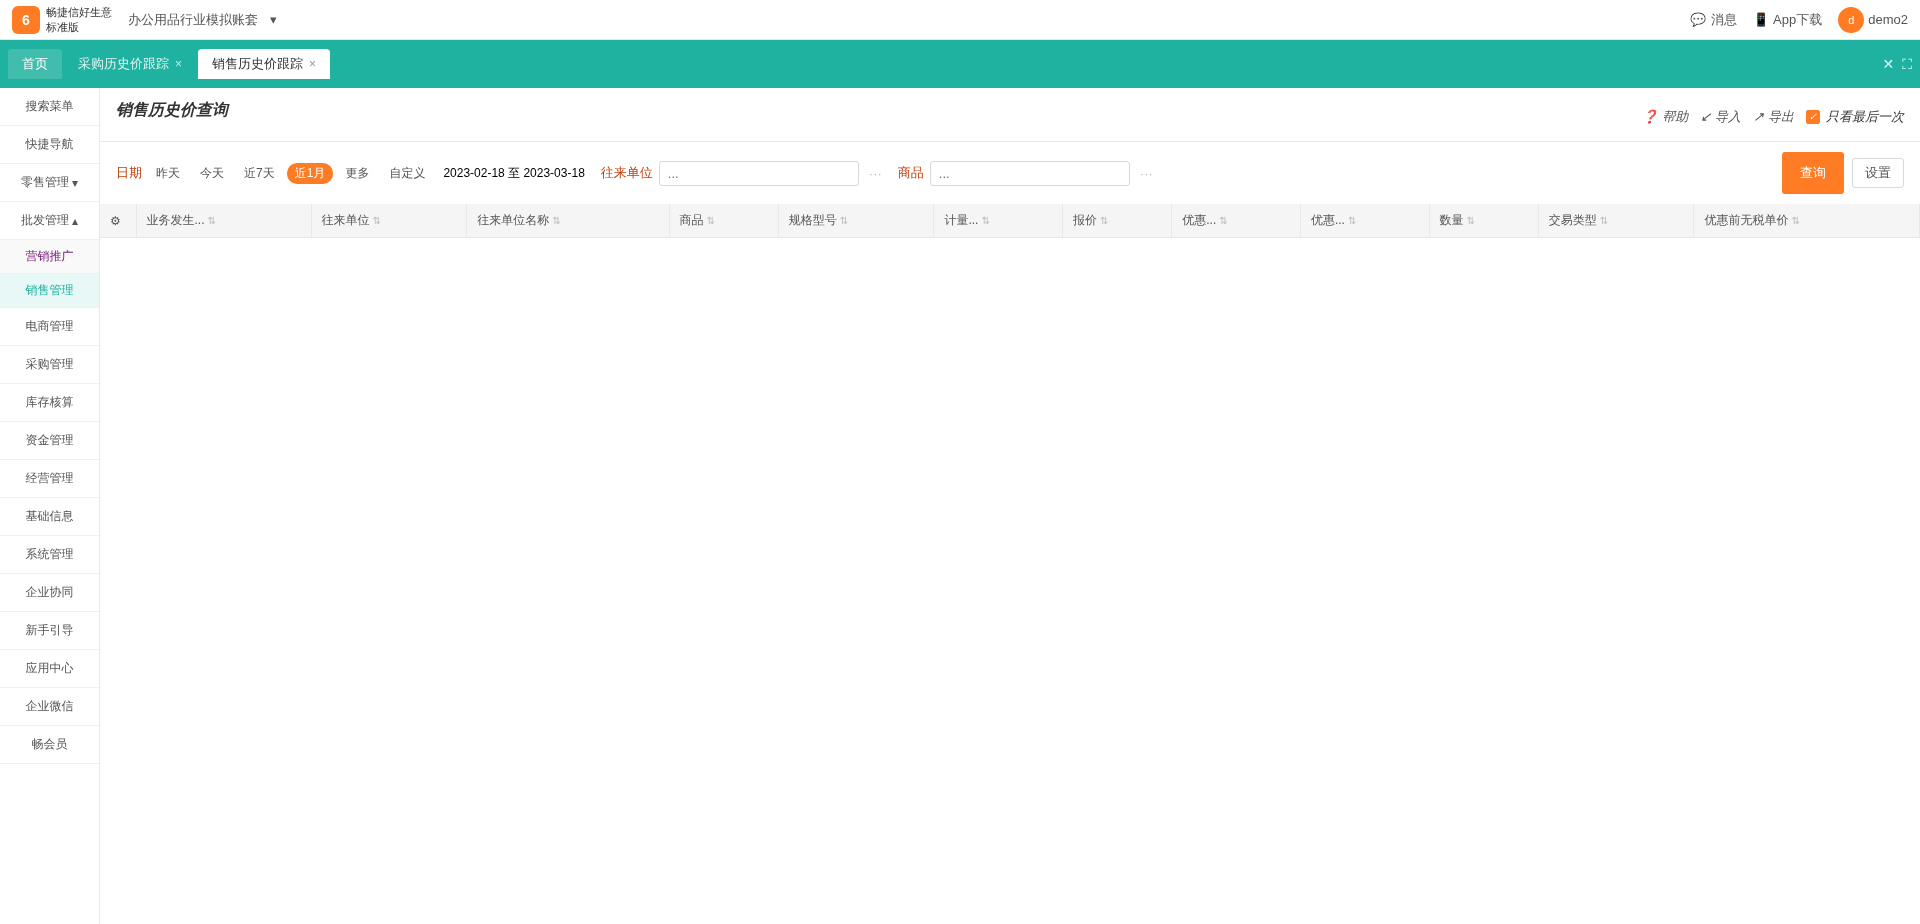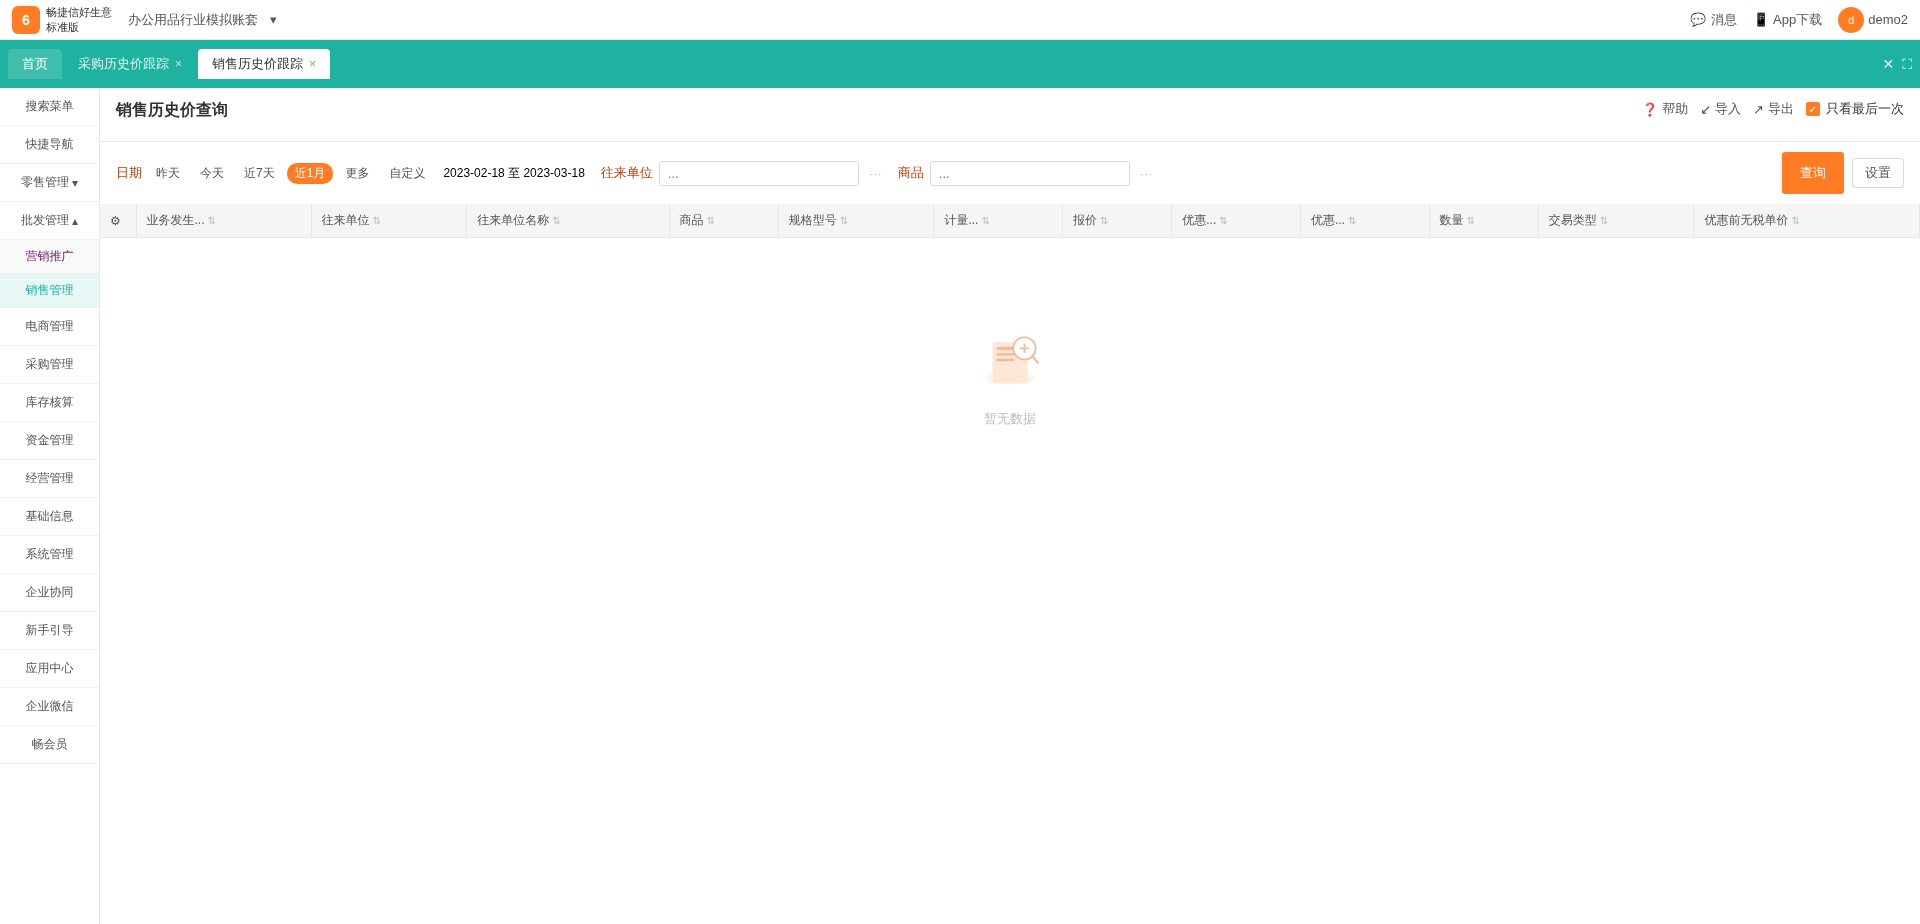--- a/index.html
+++ b/index.html
@@ -186,21 +186,21 @@
       <span>企业微信</span>
     </div>
     <div class="sidebar-item">
       <span>畅会员</span>
     </div>
   </div>
 
   <div class="content">
 
     <div class="page-header">
-      <div style="display:flex; align-items:flex-start; justify-content:space-between; padding-bottom:8px;">
+      <div style="display:flex; align-items:center; justify-content:space-between; padding-bottom:8px;font-style:italic;">
         <div class="page-title">销售历史价查询</div>
         <div class="header-actions">
           <div class="header-action">
             <span>❓</span>
             <span>帮助</span>
           </div>
           <div class="header-action">
             <span>↙</span>
             <span>导入</span>
           </div>
@@ -266,32 +266,16 @@
             <th>优惠...<span class="sort-icon">⇅</span></th>
             <th>数量<span class="sort-icon">⇅</span></th>
             <th>交易类型<span class="sort-icon">⇅</span></th>
             <th>优惠前无税单价<span class="sort-icon">⇅</span></th>
           </tr>
         </thead>
         <tbody>
         </tbody>
       </table>
 
-      <div class="empty-state">
-        <div class="empty-icon">
-          <svg viewBox="0 0 100 100" xmlns="http://www.w3.org/2000/svg">
-            <ellipse cx="50" cy="75" rx="30" ry="8" fill="#fde8d8" opacity="0.5"></ellipse>
-            <rect x="28" y="30" width="44" height="52" rx="4" fill="#fde8d8"></rect>
-            <rect x="33" y="36" width="34" height="4" rx="2" fill="#f5b896"></rect>
-            <rect x="33" y="44" width="28" height="3" rx="1.5" fill="#f5b896"></rect>
-            <rect x="33" y="51" width="22" height="3" rx="1.5" fill="#f5b896"></rect>
-            <circle cx="68" cy="38" r="14" fill="#fff" stroke="#f5b896" stroke-width="2"></circle>
-            <line x1="63" y1="38" x2="73" y2="38" stroke="#f5b896" stroke-width="2" stroke-linecap="round"></line>
-            <line x1="68" y1="33" x2="68" y2="43" stroke="#f5b896" stroke-width="2" stroke-linecap="round"></line>
-            <line x1="78" y1="48" x2="85" y2="56" stroke="#f5b896" stroke-width="2.5" stroke-linecap="round"></line>
-          </svg>
-        </div>
-        <div class="empty-text">暂无数据</div>
-      </div>
     </div>
 
   </div>
 </div>
 
 </body></html>

